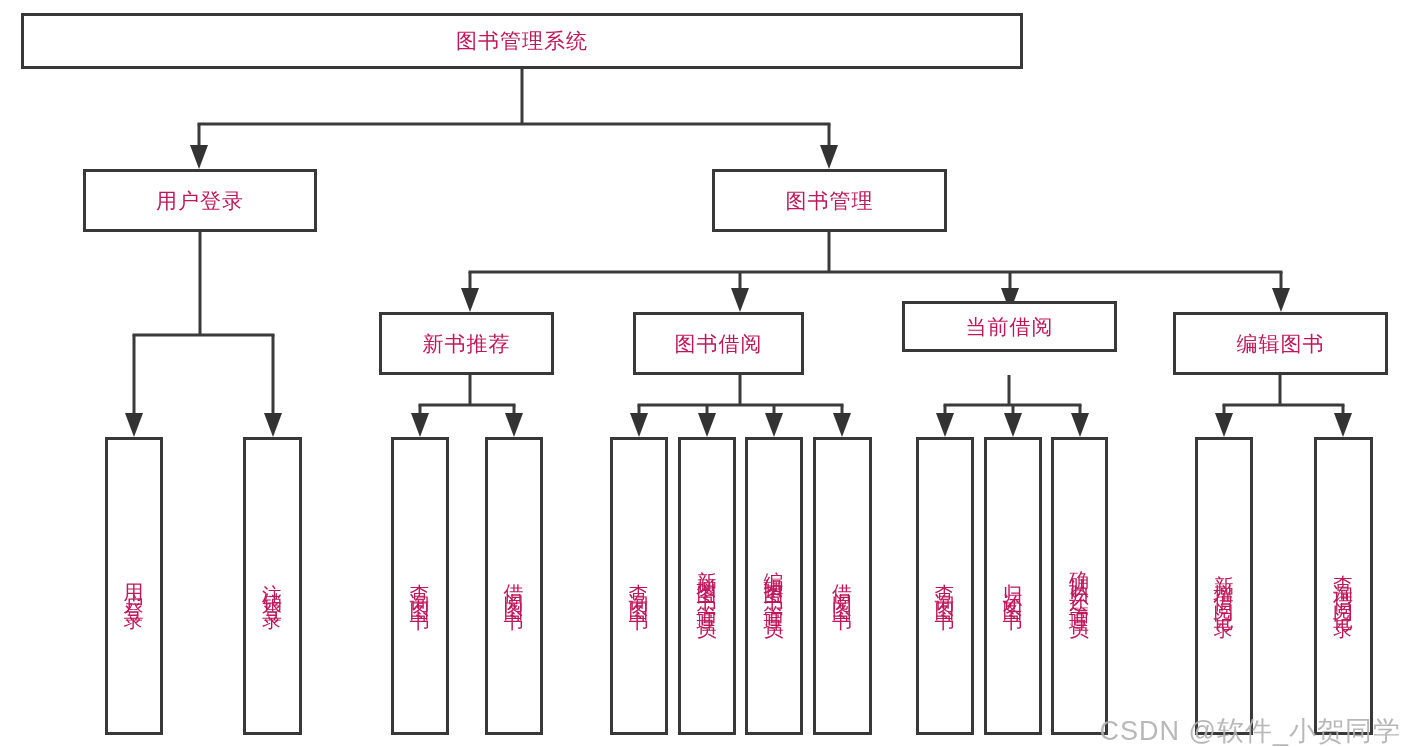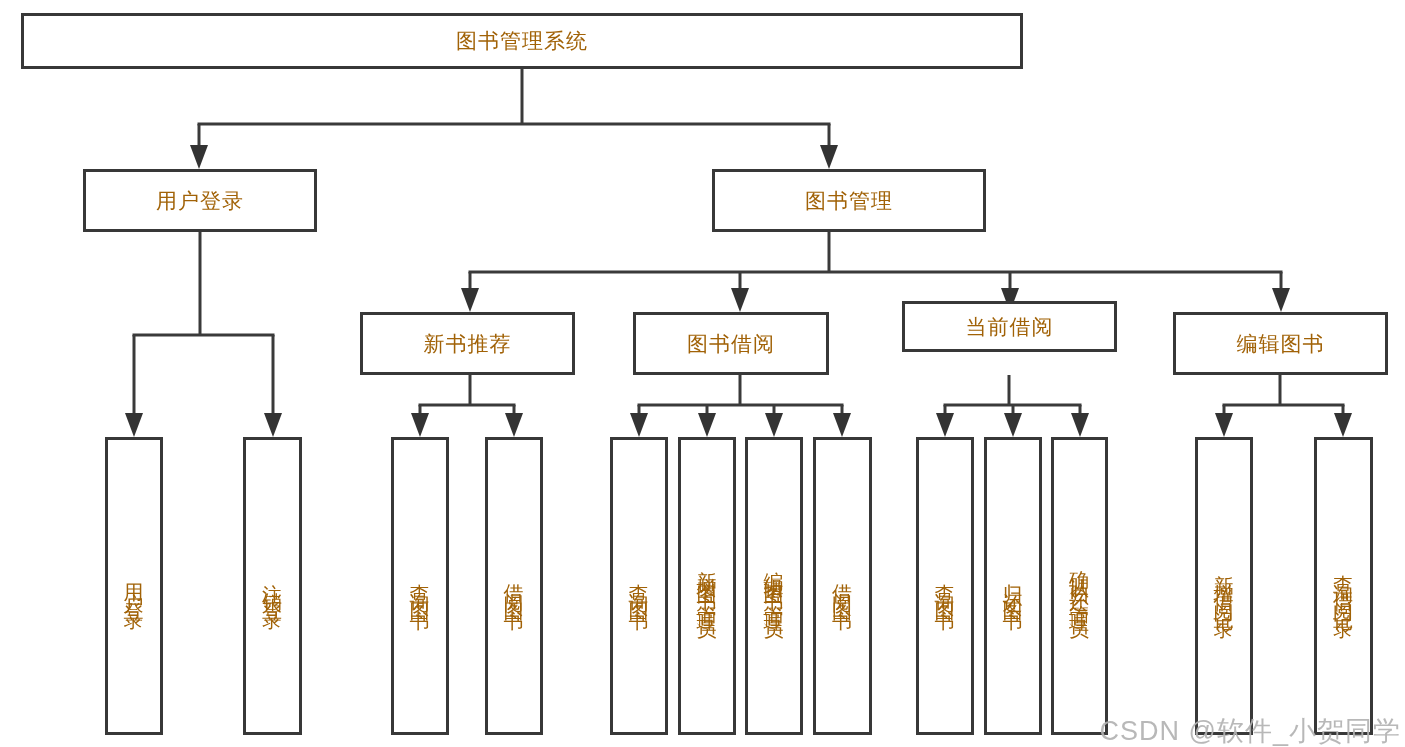--- a/index.html
+++ b/index.html
@@ -18,21 +18,21 @@
     z-index: 1;
   }
   .node {
     position: absolute;
     box-sizing: border-box;
     background: #ffffff;
     border: 3px solid #383838;
     display: flex;
     align-items: center;
     justify-content: center;
-    color: #a16207;
+    color: #be185d;
     z-index: 2;
   }
   .h-label {
     font-size: 21px;
     letter-spacing: 1px;
     white-space: nowrap;
   }
   .v-label {
     writing-mode: vertical-lr;
     text-orientation: mixed;
@@ -123,28 +123,28 @@
     </g>
   </svg>
 
   <div class="node" style="left:21px; top:13px; width:1002px; height:56px">
     <span class="h-label">图书管理系统</span>
   </div>
 
   <div class="node" style="left:83px; top:169px; width:234px; height:63px">
     <span class="h-label">用户登录</span>
   </div>
-  <div class="node" style="left:712px; top:169px; width:274px; height:63px">
+  <div class="node" style="left:712px; top:169px; width:235px; height:63px">
     <span class="h-label">图书管理</span>
   </div>
 
-  <div class="node" style="left:360px; top:312px; width:215px; height:63px">
+  <div class="node" style="left:379px; top:312px; width:175px; height:63px">
     <span class="h-label">新书推荐</span>
   </div>
-  <div class="node" style="left:633px; top:312px; width:196px; height:63px">
+  <div class="node" style="left:633px; top:312px; width:171px; height:63px">
     <span class="h-label">图书借阅</span>
   </div>
   <div class="node" style="left:902px; top:301px; width:215px; height:51px">
     <span class="h-label">当前借阅</span>
   </div>
   <div class="node" style="left:1173px; top:312px; width:215px; height:63px">
     <span class="h-label">编辑图书</span>
   </div>
 
   <div class="node" style="left:105px; top:437px; width:58px; height:298px">

